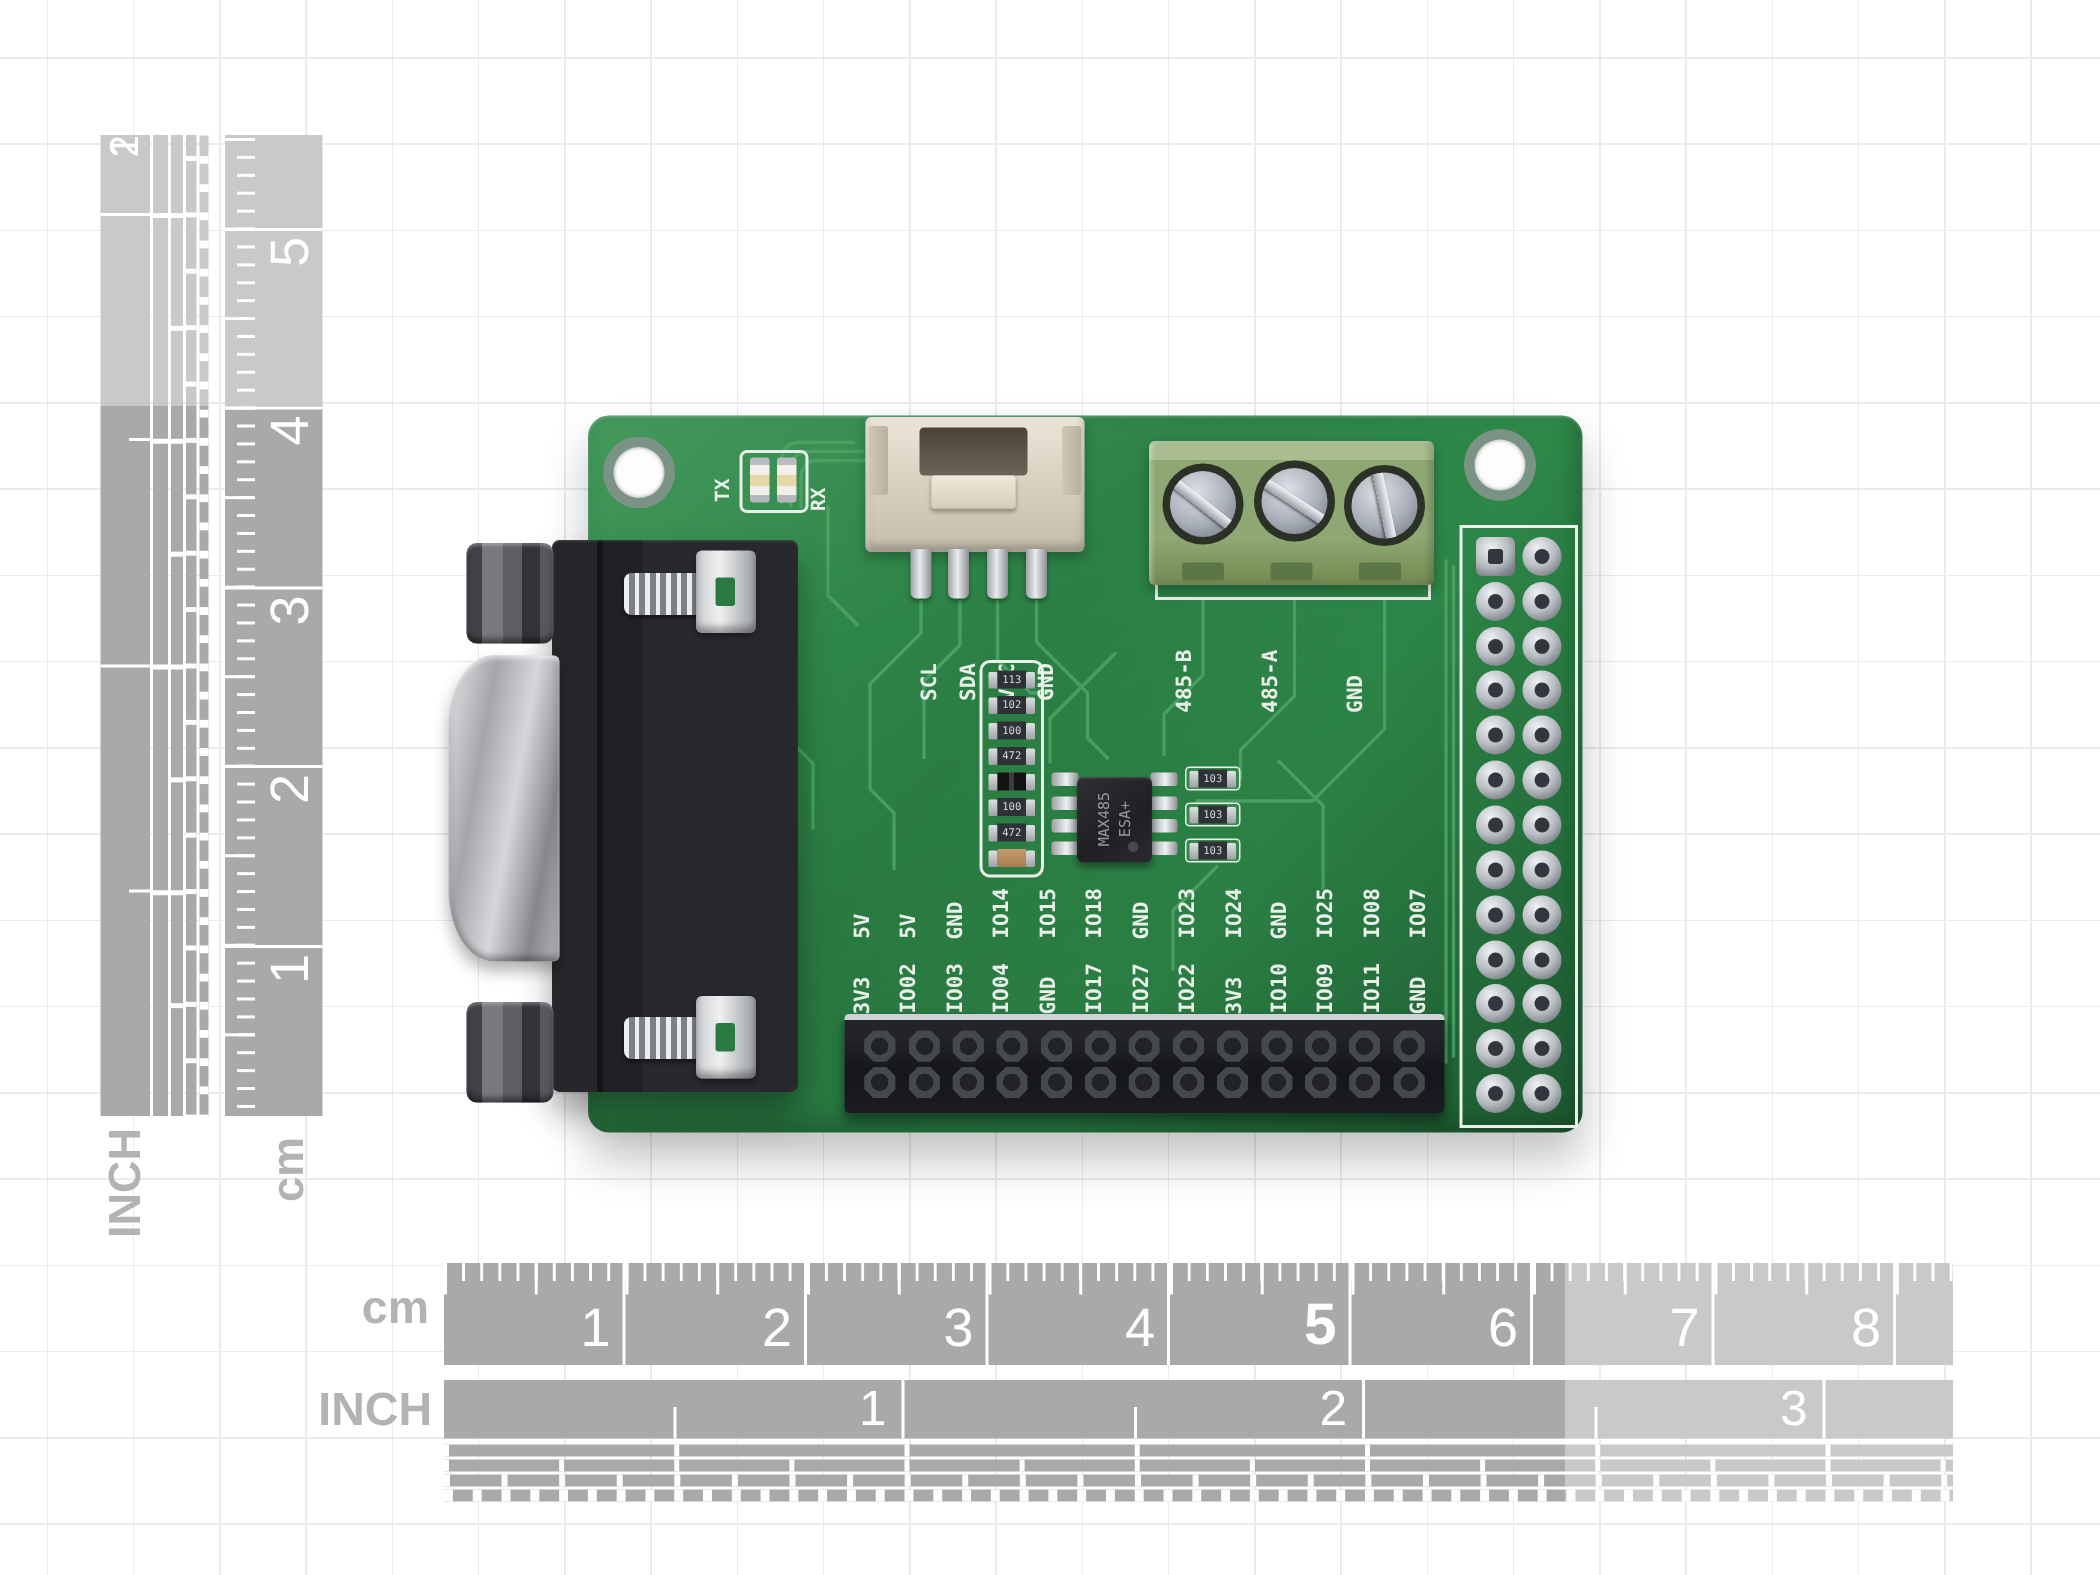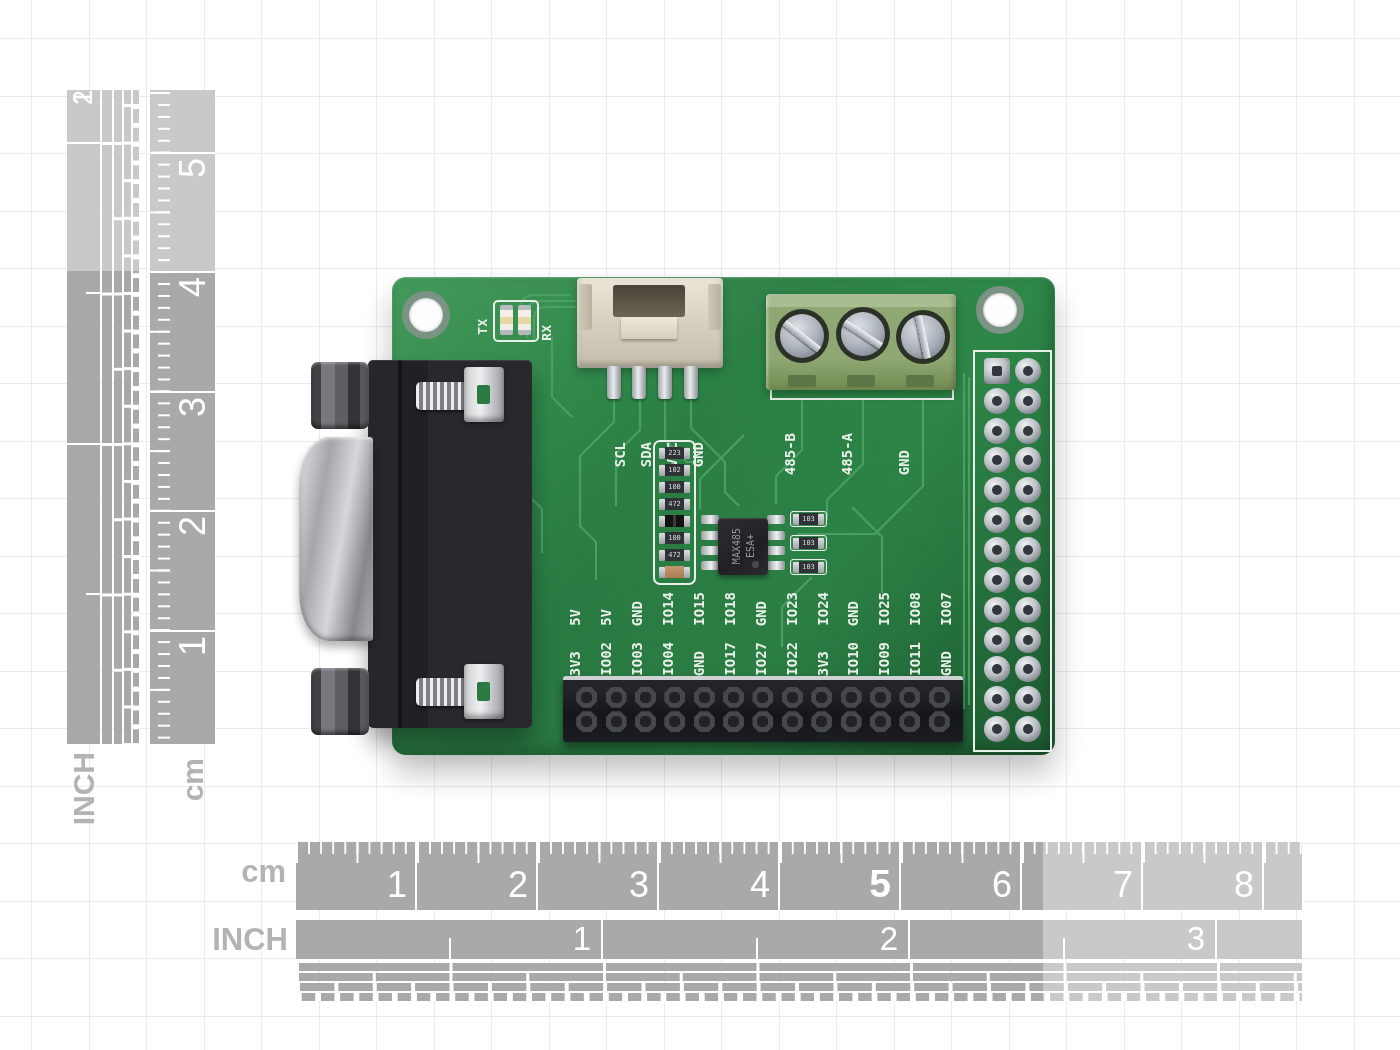--- a/index.html
+++ b/index.html
@@ -384,21 +384,21 @@
     <div class="ic-body">
       <span class="vtext">MAX485</span>
       <span class="vtext">ESA+</span>
     </div>
 
     <div class="smd-col">
 
         <div class="smd-row">
           <span class="smd-pad"></span>
           <span class="smd-body">
-            <span>223</span>
+            <span>113</span>
           </span>
           <span class="smd-pad"></span>
         </div>
 
         <div class="smd-row">
           <span class="smd-pad"></span>
           <span class="smd-body">
             <span>102</span>
           </span>
           <span class="smd-pad"></span>

